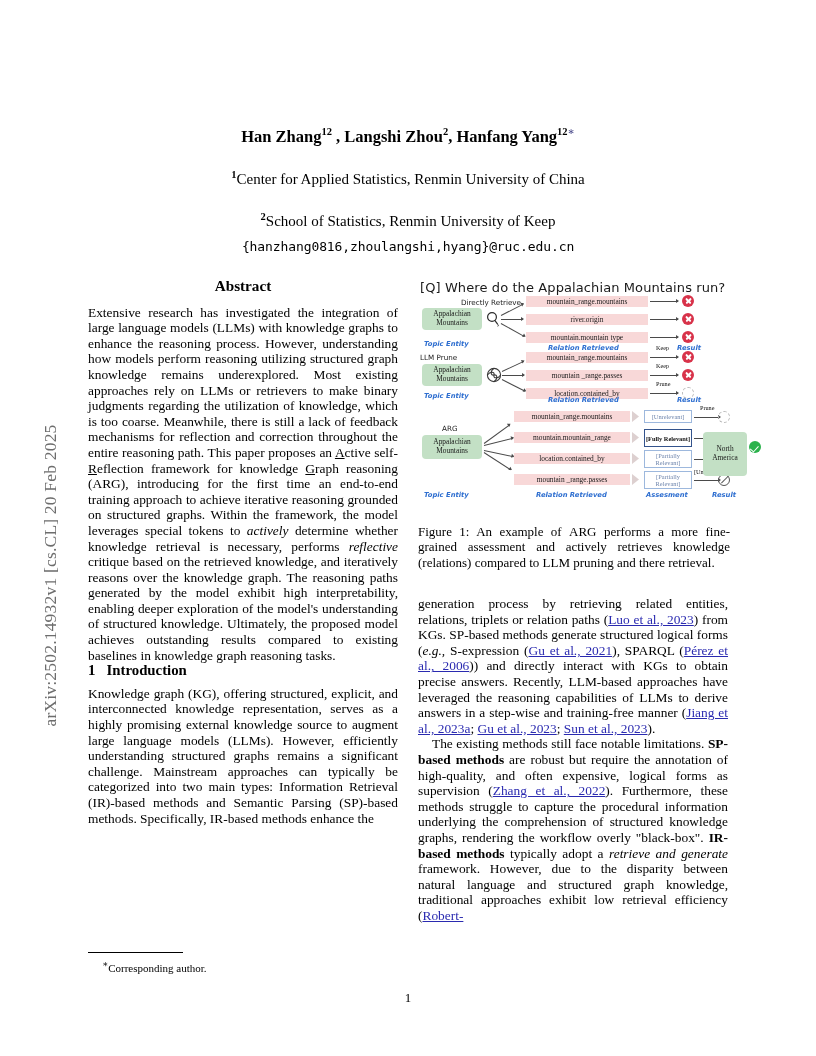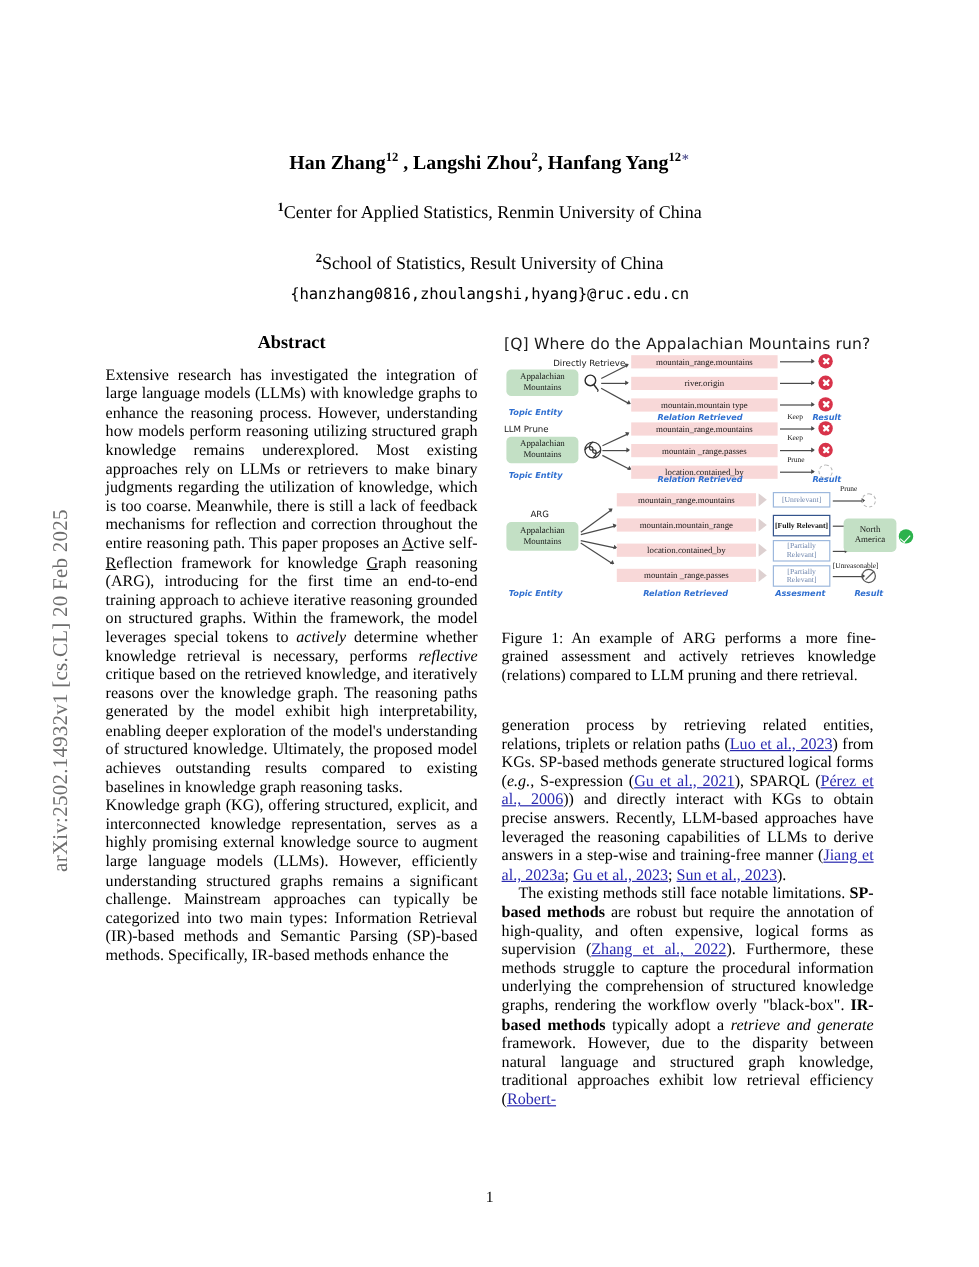--- a/index.html
+++ b/index.html
@@ -318,30 +318,31 @@
 </div>
 
 <div id="page">
 
   <div id="title-block">
 
     <div id="authors">
       <span>Han Zhang</span><sup>12</sup><span> , </span><span>Langshi Zhou</span><sup>2</sup><span>, </span><span>Hanfang Yang</span><sup>12</sup><sup class="star">∗</sup>
 
       <div class="affil"><sup>1</sup><span>Center for Applied Statistics, Renmin University of China</span></div>
-      <div class="affil"><sup>2</sup><span>School of Statistics, Result University of China</span></div>
+      <div class="affil"><sup>2</sup><span>School of Statistics, Renmin University of Keep</span></div>
       <div id="email">{hanzhang0816,zhoulangshi,hyang}@ruc.edu.cn</div>
     </div>
   </div>
 
   <div class="col" id="col-left">
     <div class="abstract-head">Abstract</div>
 
     <p class="para first"><span>Extensive research has investigated the integration of large language models (LLMs) with knowledge graphs to enhance the reasoning process. However, understanding how models perform reasoning utilizing structured graph knowledge remains underexplored. Most existing approaches rely on LLMs or retrievers to make binary judgments regarding the utilization of knowledge, which is too coarse. Meanwhile, there is still a lack of feedback mechanisms for reflection and correction throughout the entire reasoning path. This paper proposes an </span><span class="uline">A</span><span>ctive self-</span><span class="uline">R</span><span>eflection framework for knowledge </span><span class="uline">G</span><span>raph reasoning (</span><span class="sc">ARG</span><span>), introducing for the first time an end-to-end training approach to achieve iterative reasoning grounded on structured graphs. Within the framework, the model leverages special tokens to </span><span class="ital">actively</span><span> determine whether knowledge retrieval is necessary, performs </span><span class="ital">reflective</span><span> critique based on the retrieved knowledge, and iteratively reasons over the knowledge graph. The reasoning paths generated by the model exhibit high interpretability, enabling deeper exploration of the model's understanding of structured knowledge. Ultimately, the proposed model achieves outstanding results compared to existing baselines in knowledge graph reasoning tasks.</span></p>
 
+    <h2 class="section-head spaced"><span>1</span>&nbsp;&nbsp;&nbsp;<span>Introduction</span></h2>
 
     <p class="para first">Knowledge graph (KG), offering structured, explicit, and interconnected knowledge representation, serves as a highly promising external knowledge source to augment large language models (LLMs). However, efficiently understanding structured graphs remains a significant challenge. Mainstream approaches can typically be categorized into two main types: Information Retrieval (IR)-based methods and Semantic Parsing (SP)-based methods. Specifically, IR-based methods enhance the</p>
   </div>
 
   <div id="figure-1">
     <div id="fig-canvas">
 
       <div class="q-line">[Q] Where do the Appalachian Mountains run?</div>
 
       <div class="row-label" style="left:2px; top:20px;margin-left:41px;">Directly Retrieve</div>
@@ -452,21 +453,21 @@
       <div class="assess-box" style="left:226px; top:193px; width:48px; height:18px;">[Partially Relevant]</div>
 
       <div class="mini-label" style="left:282px; top:126px;">Prune</div>
       <div class="arrow" style="left:276px; top:139px; width:26px;"></div>
       <div class="res-dash" style="left:300px; top:133px;"></div>
 
       <div class="arrow" style="left:276px; top:160px; width:12px;"></div>
       <div class="arrow" style="left:276px; top:181px; width:12px;"></div>
 
       <div class="entity-box" style="left:288px; top:156px; width:0px; height:0px; padding:0; overflow:visible;"></div>
-      <div class="entity-box" style="left:285px; top:154px; width:44px; height:28px; z-index:3;">North America</div>
+      <div class="entity-box" style="left:285px; top:154px; width:44px; height:44px; z-index:3;">North America</div>
       <div class="res-ok" style="left:331px; top:163px; z-index:4;"></div>
 
       <div class="mini-label" style="left:276px; top:190px;">[Unreasonable]</div>
       <div class="arrow" style="left:276px; top:202px; width:26px;"></div>
       <div class="res-ban" style="left:300px; top:196px;"></div>
 
       <div class="col-caption" style="left:6px; top:213px;">Topic Entity</div>
       <div class="col-caption" style="left:118px; top:213px;">Relation Retrieved</div>
       <div class="col-caption" style="left:228px; top:213px;">Assesment</div>
       <div class="col-caption" style="left:294px; top:213px;">Result</div>
@@ -474,15 +475,19 @@
   </div>
 
   <div id="fig-caption"><span>Figure 1: </span><span>An example of </span><span class="sc">ARG</span><span> performs a more fine-grained assessment and actively retrieves knowledge (relations) compared to LLM pruning and there retrieval.</span></div>
 
   <div class="col" id="col-right" style="top:596px;">
     <p class="para first"><span>generation process by retrieving related entities, relations, triplets or relation paths (</span><a class="cite" href="#">Luo et al., 2023</a><span>) from KGs. SP-based methods generate structured logical forms (</span><span class="ital">e.g.,</span><span> S-expression (</span><a class="cite" href="#">Gu et al., 2021</a><span>), SPARQL (</span><a class="cite" href="#">Pérez et al., 2006</a><span>)) and directly interact with KGs to obtain precise answers. Recently, LLM-based approaches have leveraged the reasoning capabilities of LLMs to derive answers in a step-wise and training-free manner (</span><a class="cite" href="#">Jiang et al., 2023a</a><span>; </span><a class="cite" href="#">Gu et al., 2023</a><span>; </span><a class="cite" href="#">Sun et al., 2023</a><span>).</span></p>
 
     <p class="para"><span>The existing methods still face notable limitations. </span><span class="bold">SP-based methods</span><span> are robust but require the annotation of high-quality, and often expensive, logical forms as supervision (</span><a class="cite" href="#">Zhang et al., 2022</a><span>). Furthermore, these methods struggle to capture the procedural information underlying the comprehension of structured knowledge graphs, rendering the workflow overly "black-box". </span><span class="bold">IR-based methods</span><span> typically adopt a </span><span class="ital">retrieve and generate</span><span> framework. However, due to the disparity between natural language and structured graph knowledge, traditional approaches exhibit low retrieval efficiency (</span><a class="cite" href="#">Robert-</a></p>
   </div>
 
+  <div id="footnote">
+    <div class="rule"></div>
+    <div class="fn-text"><sup>∗</sup><span>Corresponding author.</span></div>
+  </div>
 
   <div id="page-number">1</div>
 </div>
 
 </body></html>

